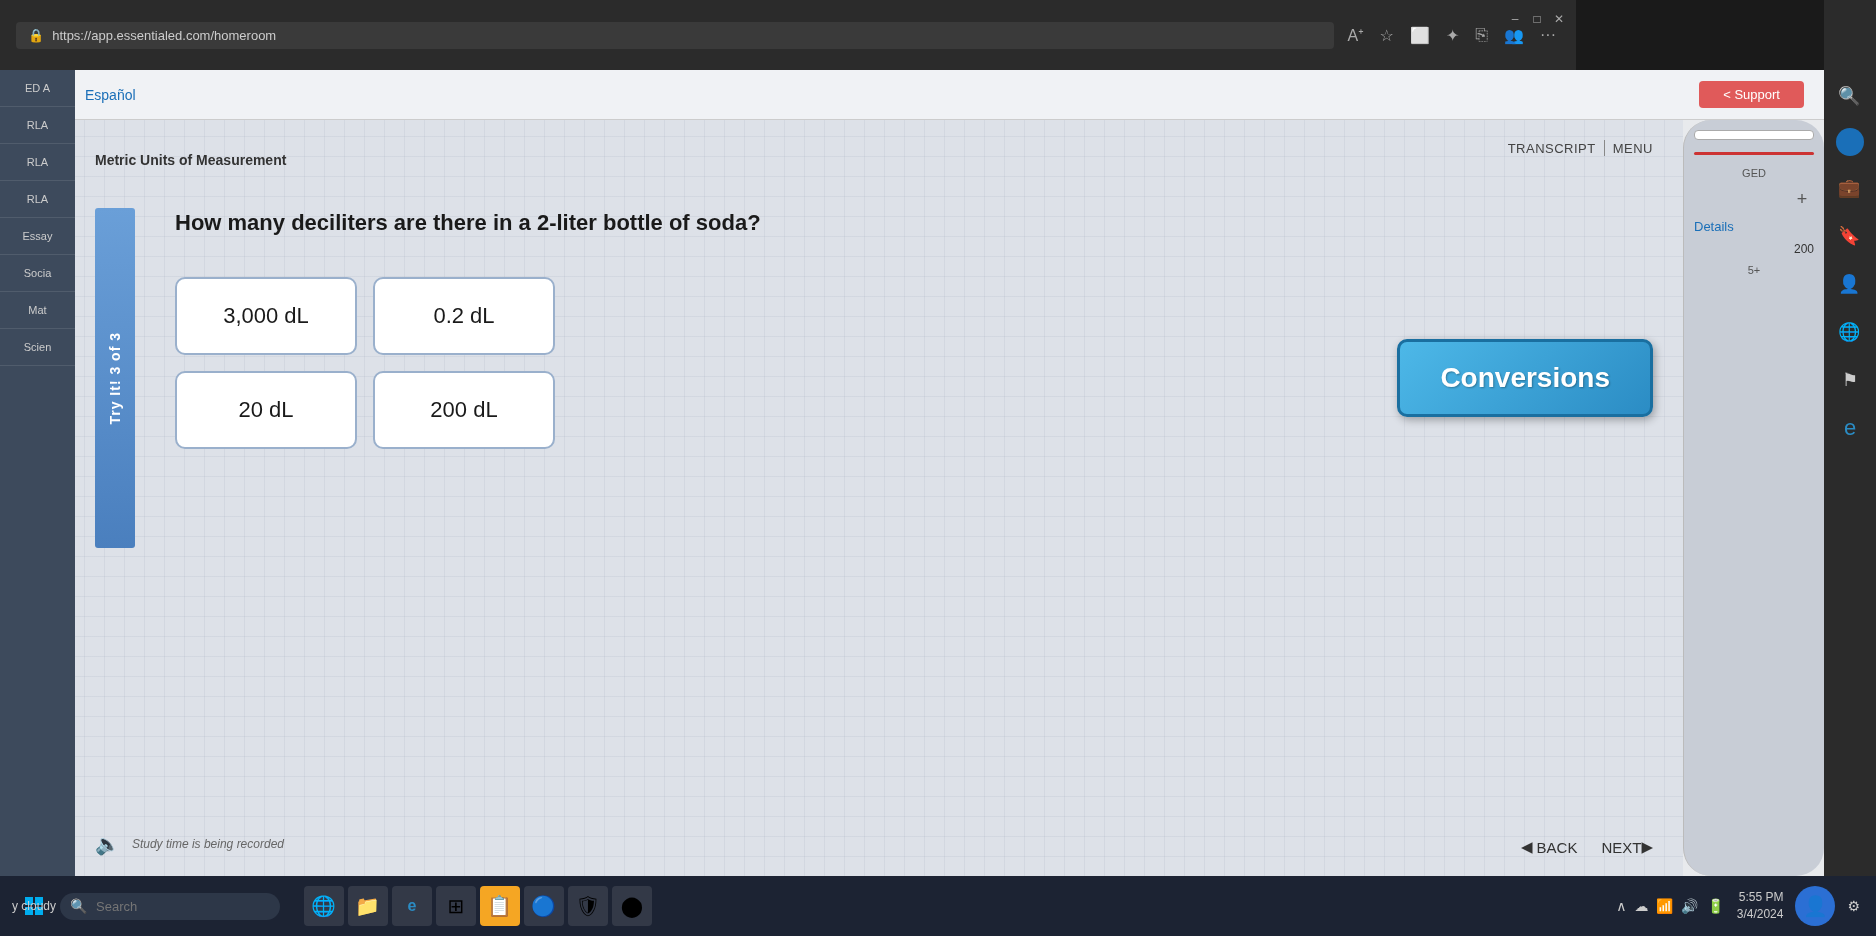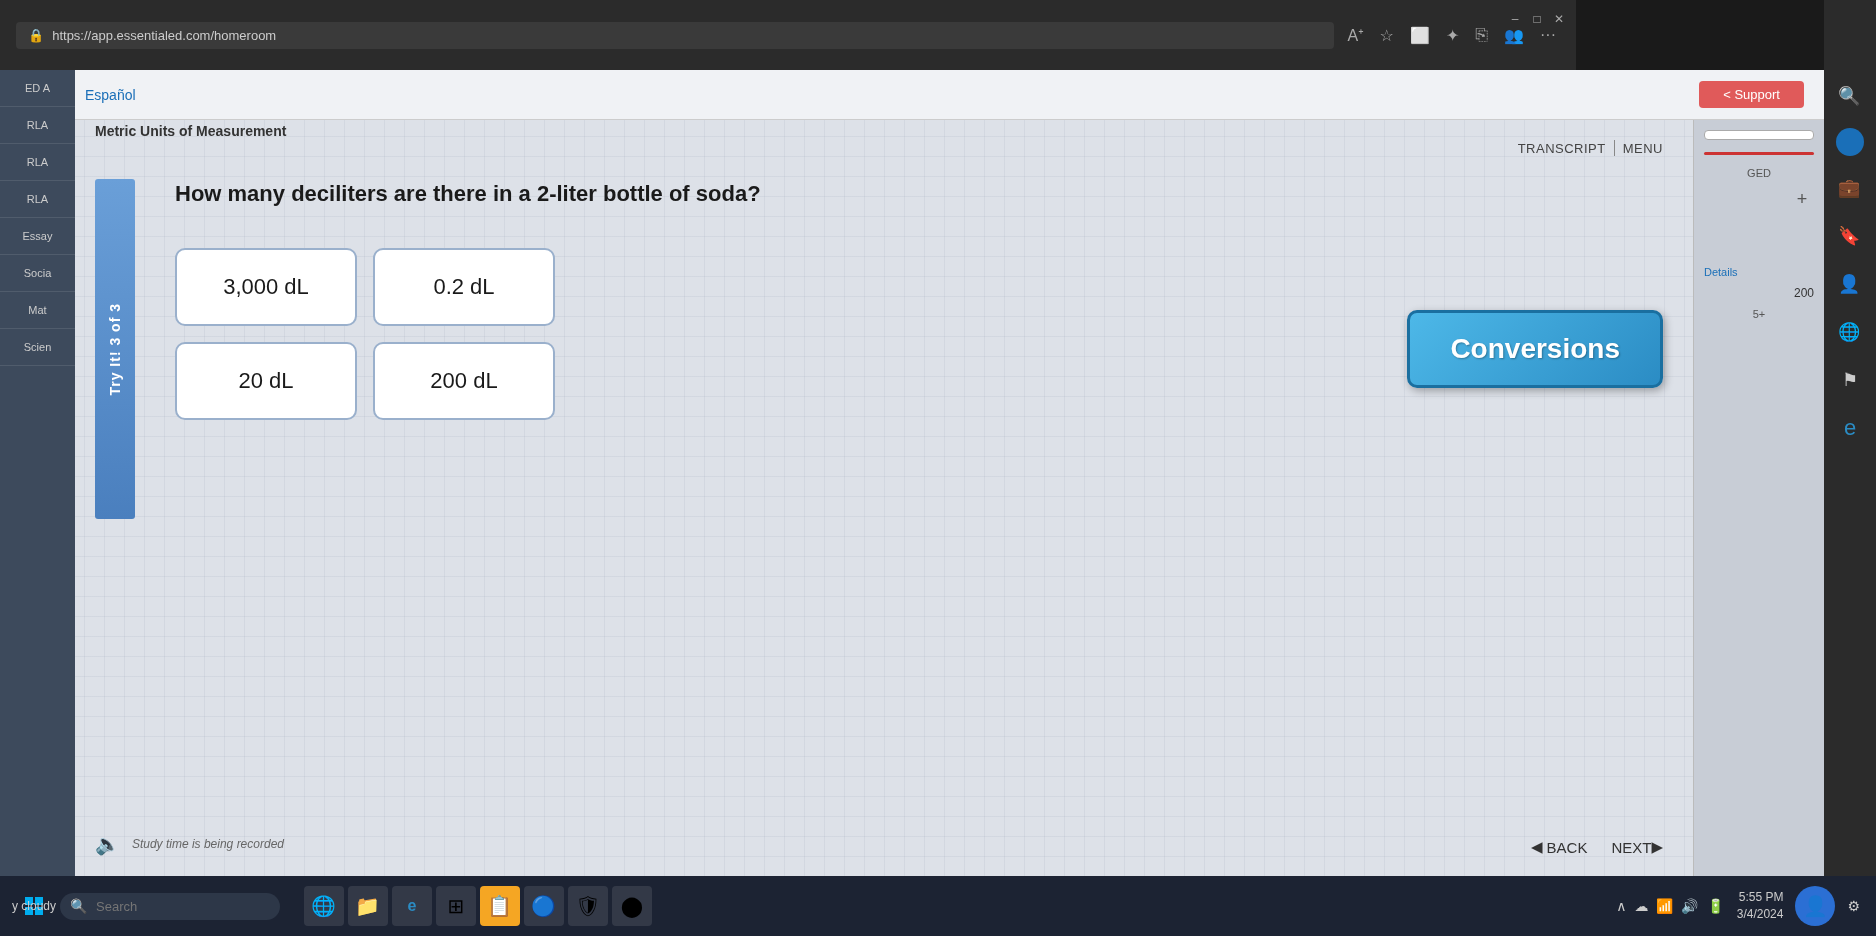--- a/index.html
+++ b/index.html
@@ -159,21 +159,21 @@
     .content-wrapper {
       display: flex;
       height: calc(100% - 50px);
     }
 
     
     .lesson-area {
       flex: 1;
       background: #dde1e8;
       position: relative;
-      padding: 3px 30px;
+      padding: 32px 30px;
       background-image: repeating-linear-gradient(
         0deg,
         transparent,
         transparent 19px,
         rgba(150,160,180,0.15) 19px,
         rgba(150,160,180,0.15) 20px
       ),
       repeating-linear-gradient(
         90deg,
         transparent,
@@ -342,27 +342,28 @@
       cursor: pointer;
     }
     .recording-text {
       font-size: 12px;
       color: #666;
       font-style: italic;
     }
 
     
     .right-panel {
-      width: 131px;
+      width: 141px;
       background: #c8cdd6;
       border-left: 1px solid #bbb;
       display: flex;
       flex-direction: column;
       padding: 10px;
       gap: 8px;
+      border-radius: 28px;
     }
     .right-panel-input {
       background: white;
       border: 1px solid #aaa;
       border-radius: 4px;
       padding: 4px 8px;
       font-size: 12px;
       width: 100%;
     }
     .right-panel-red-bar {
@@ -380,24 +381,23 @@
       width: 24px;
       height: 24px;
       background: none;
       border: none;
       color: #555;
       font-size: 18px;
       cursor: pointer;
       align-self: flex-end;
     }
     .right-panel-details {
-      font-size: 11px;
+      font-size: 13px;
       color: #1a6fb8;
       cursor: pointer;
-      margin-top: 47px;
     }
     .right-panel-number {
       font-size: 12px;
       color: #333;
       text-align: right;
     }
 
     
     .taskbar {
       position: absolute;

